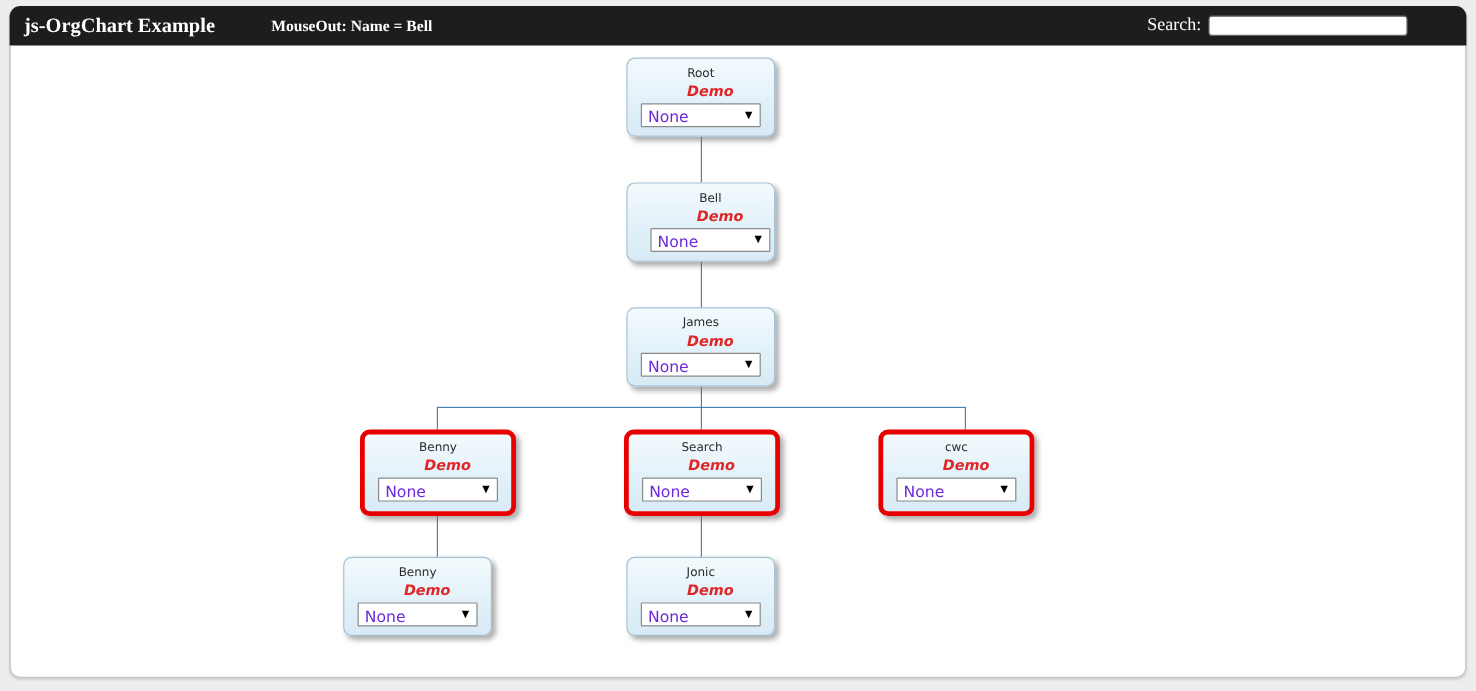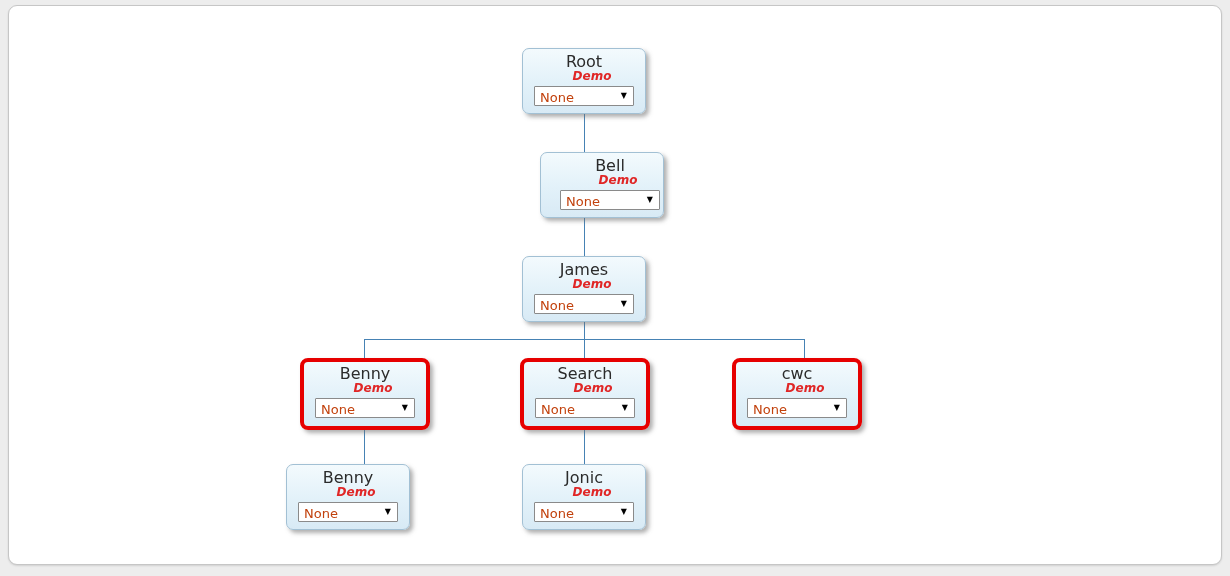--- a/index.html
+++ b/index.html
@@ -58,36 +58,36 @@
     text-align:center;
     padding-top:5px;
   }
   .node.hl {
     width:130px; height:72px;
     border:4px solid #e60000;
     border-radius:8px;
     padding-top:4px;
   }
   .node .nname {
-    font-size:16px; color:#2b2b2b; line-height:15px;
+    font-size:10px; color:#2b2b2b; line-height:15px;
   }
   .node .ndesc {
     font-size:12px; font-weight:bold; font-style:italic;
     color:#e02626; line-height:14px;margin-left:16px;
   }
   .selectbox {
     position:relative;
     width:100px; height:20px; margin:3px auto 0 auto;
     background:#ffffff;
     border:1px solid #8a8a8a; border-radius:1px;
     text-align:left;
     cursor:default;
   }
   .selectbox .val {
-    font-size:13px; color:#c2410c; line-height:18px; padding-left:5px;
+    font-size:13px; color:#6d28d9; line-height:18px; padding-left:5px;
     display:inline-block;
   }
   .selectbox .arrow {
     position:absolute; right:6px; top:5px;
     font-size:8px; color:#000; line-height:8px;
   }
 
   
   .line { position:absolute; background:#4682b4; }
   .lv { width:1px; }
@@ -97,34 +97,41 @@
   .c3 { left:584px; top:322px; height:18px; }
   .c4 { left:364px; top:339px; width:441px; }
   .c5 { left:364px; top:340px; height:18px; }
   .c6 { left:584px; top:340px; height:18px; }
   .c7 { left:804px; top:340px; height:18px; }
   .c8 { left:364px; top:430px; height:34px; }
   .c9 { left:584px; top:430px; height:34px; }
 
   
   .p-root  { left:522px; top:48px;  }
-  .p-bell  { left:540px; top:152px;padding-left:16px; }
+  .p-bell  { left:522px; top:152px;padding-left:16px; }
   .p-james { left:522px; top:256px; }
   .p-edward{ left:300px; top:358px; }
   .p-jonic { left:520px; top:358px; }
   .p-cwc   { left:732px; top:358px; }
   .p-benny { left:286px; top:464px; }
   .p-fred  { left:522px; top:464px; }
 </style>
 </head>
 <body>
 
 <div class="page">
   <div class="panel"></div>
 
+  <div class="header">
+    <span class="title">js-OrgChart Example</span>
+    <span class="status">MouseOut: Name = Bell</span>
+    <span class="spacer"></span>
+    <span class="search-label">Search:</span>
+    <input class="search-input" type="text" value="" style="">
+  </div>
 
   <div class="line lv c1"></div>
   <div class="line lv c2"></div>
   <div class="line lv c3"></div>
   <div class="line lh c4"></div>
   <div class="line lv c5"></div>
   <div class="line lv c6"></div>
   <div class="line lv c7"></div>
   <div class="line lv c8"></div>
   <div class="line lv c9"></div>

